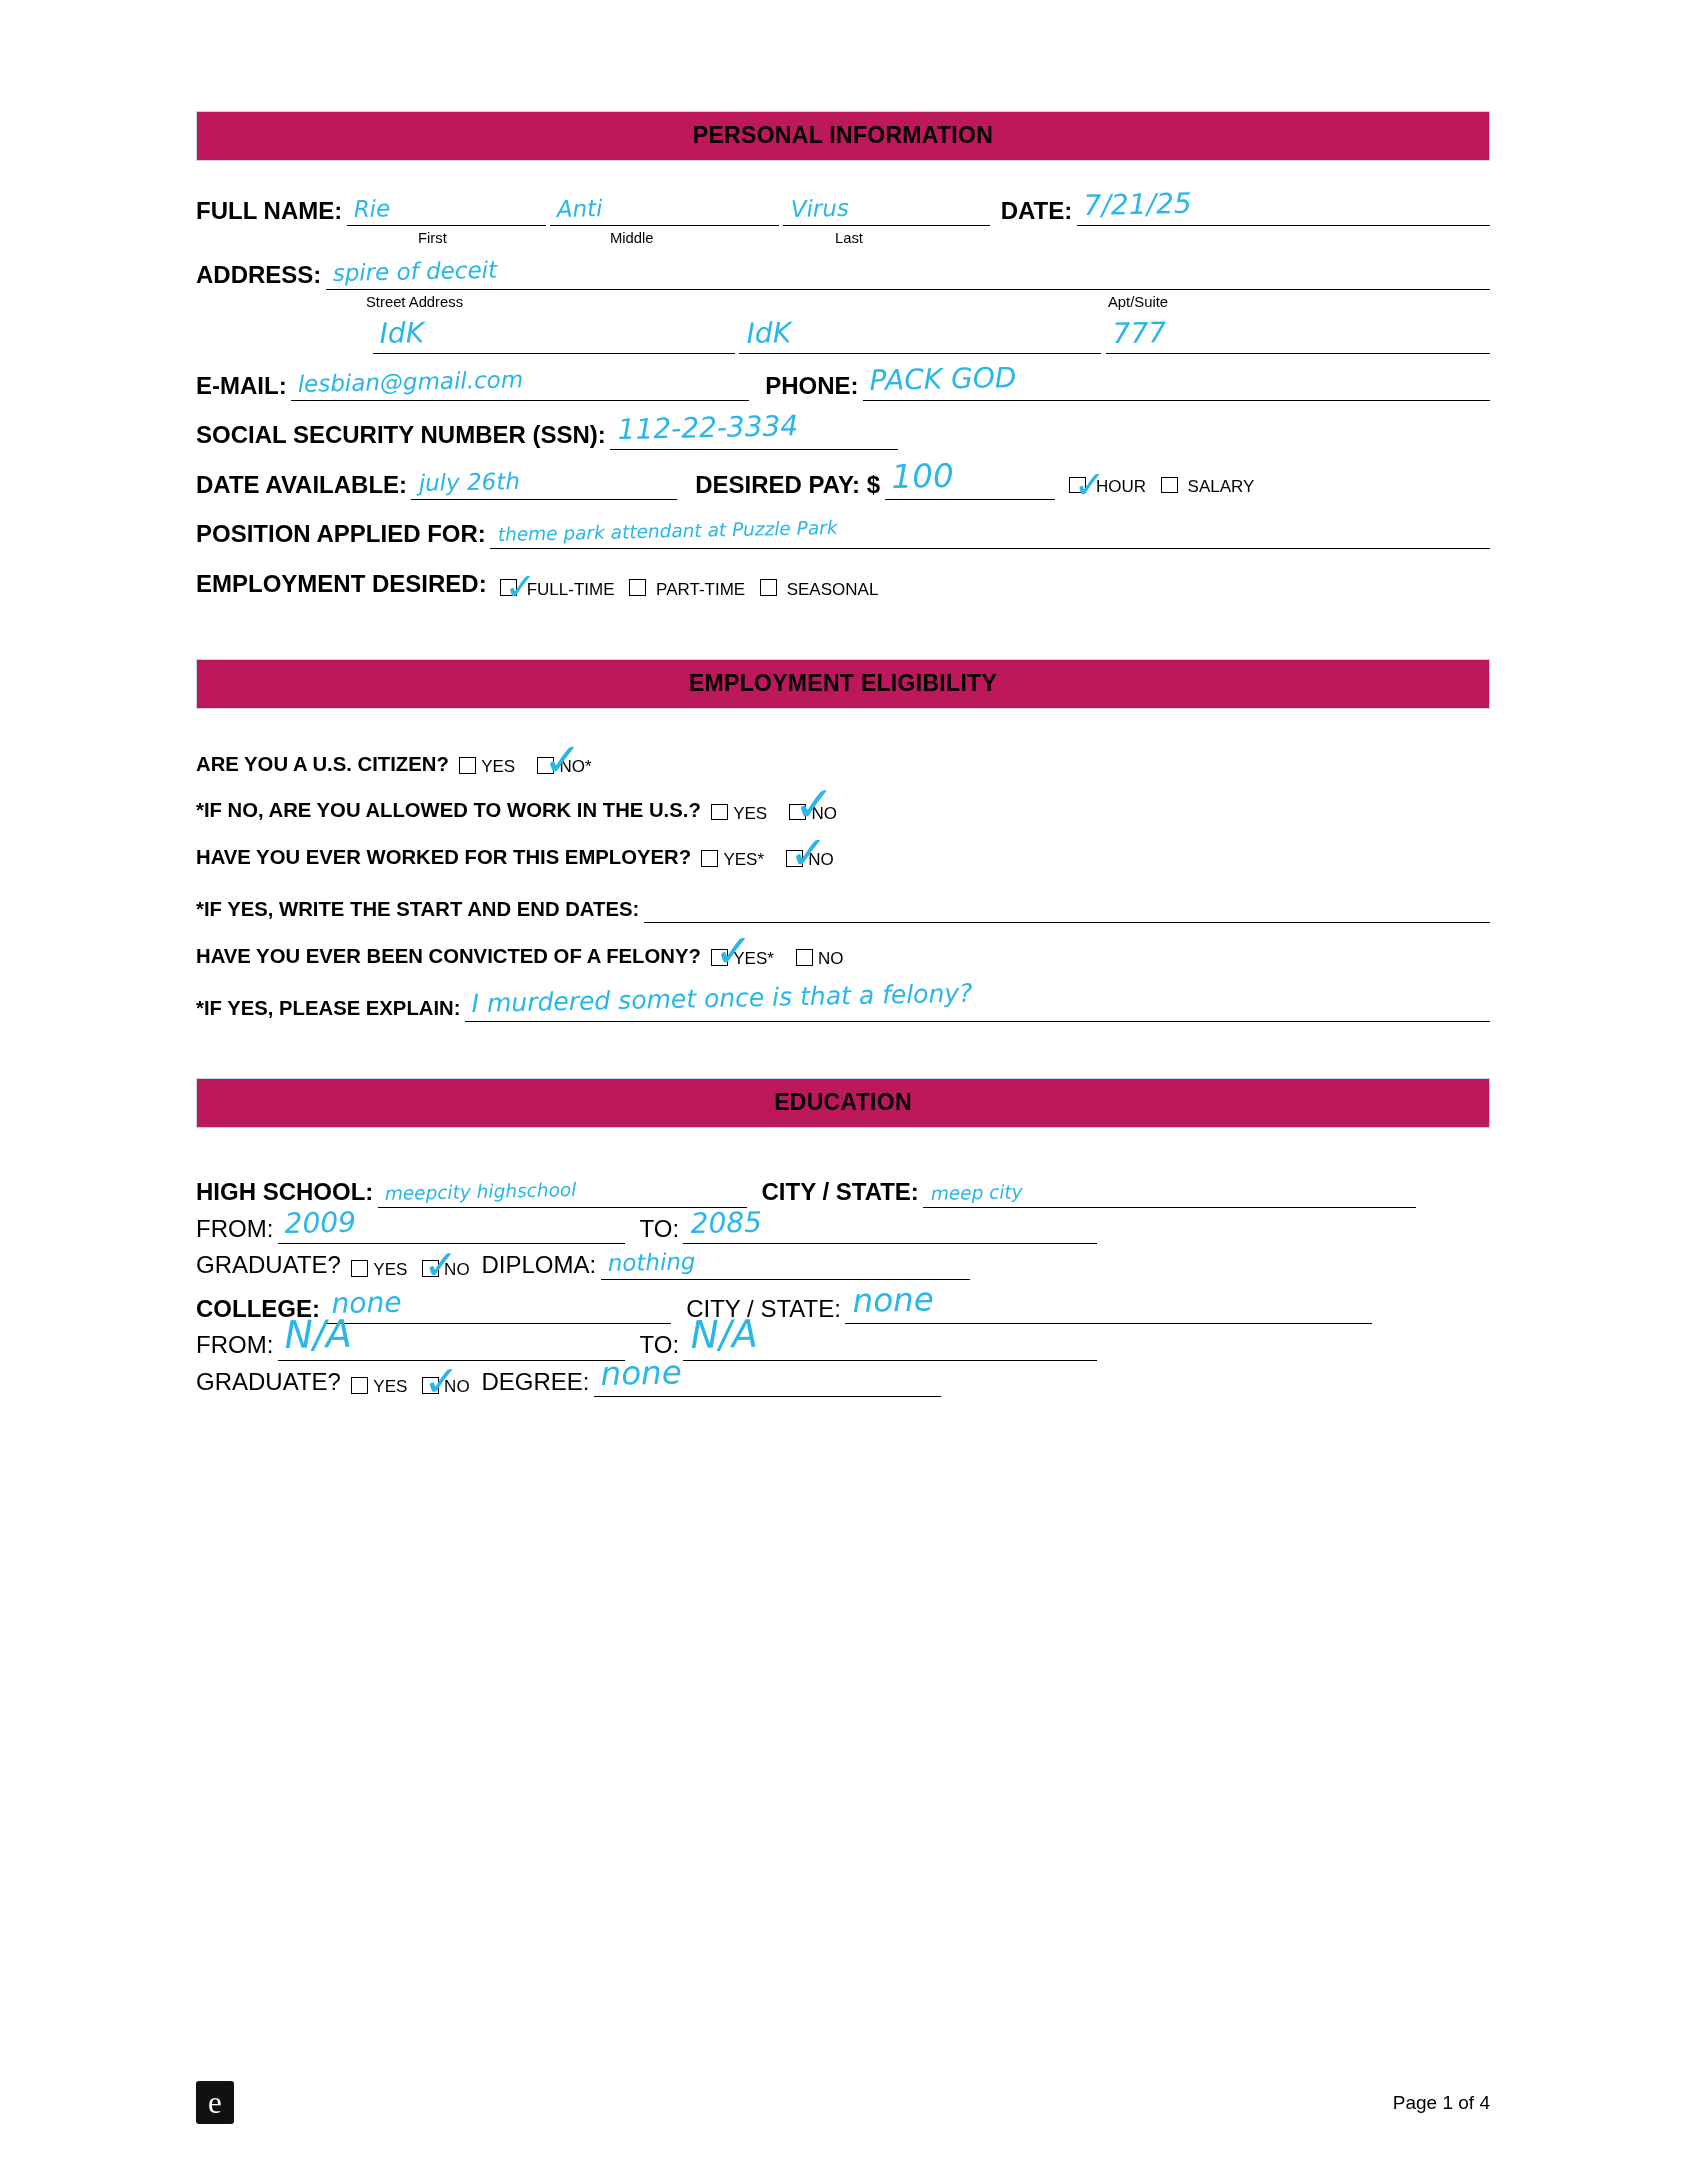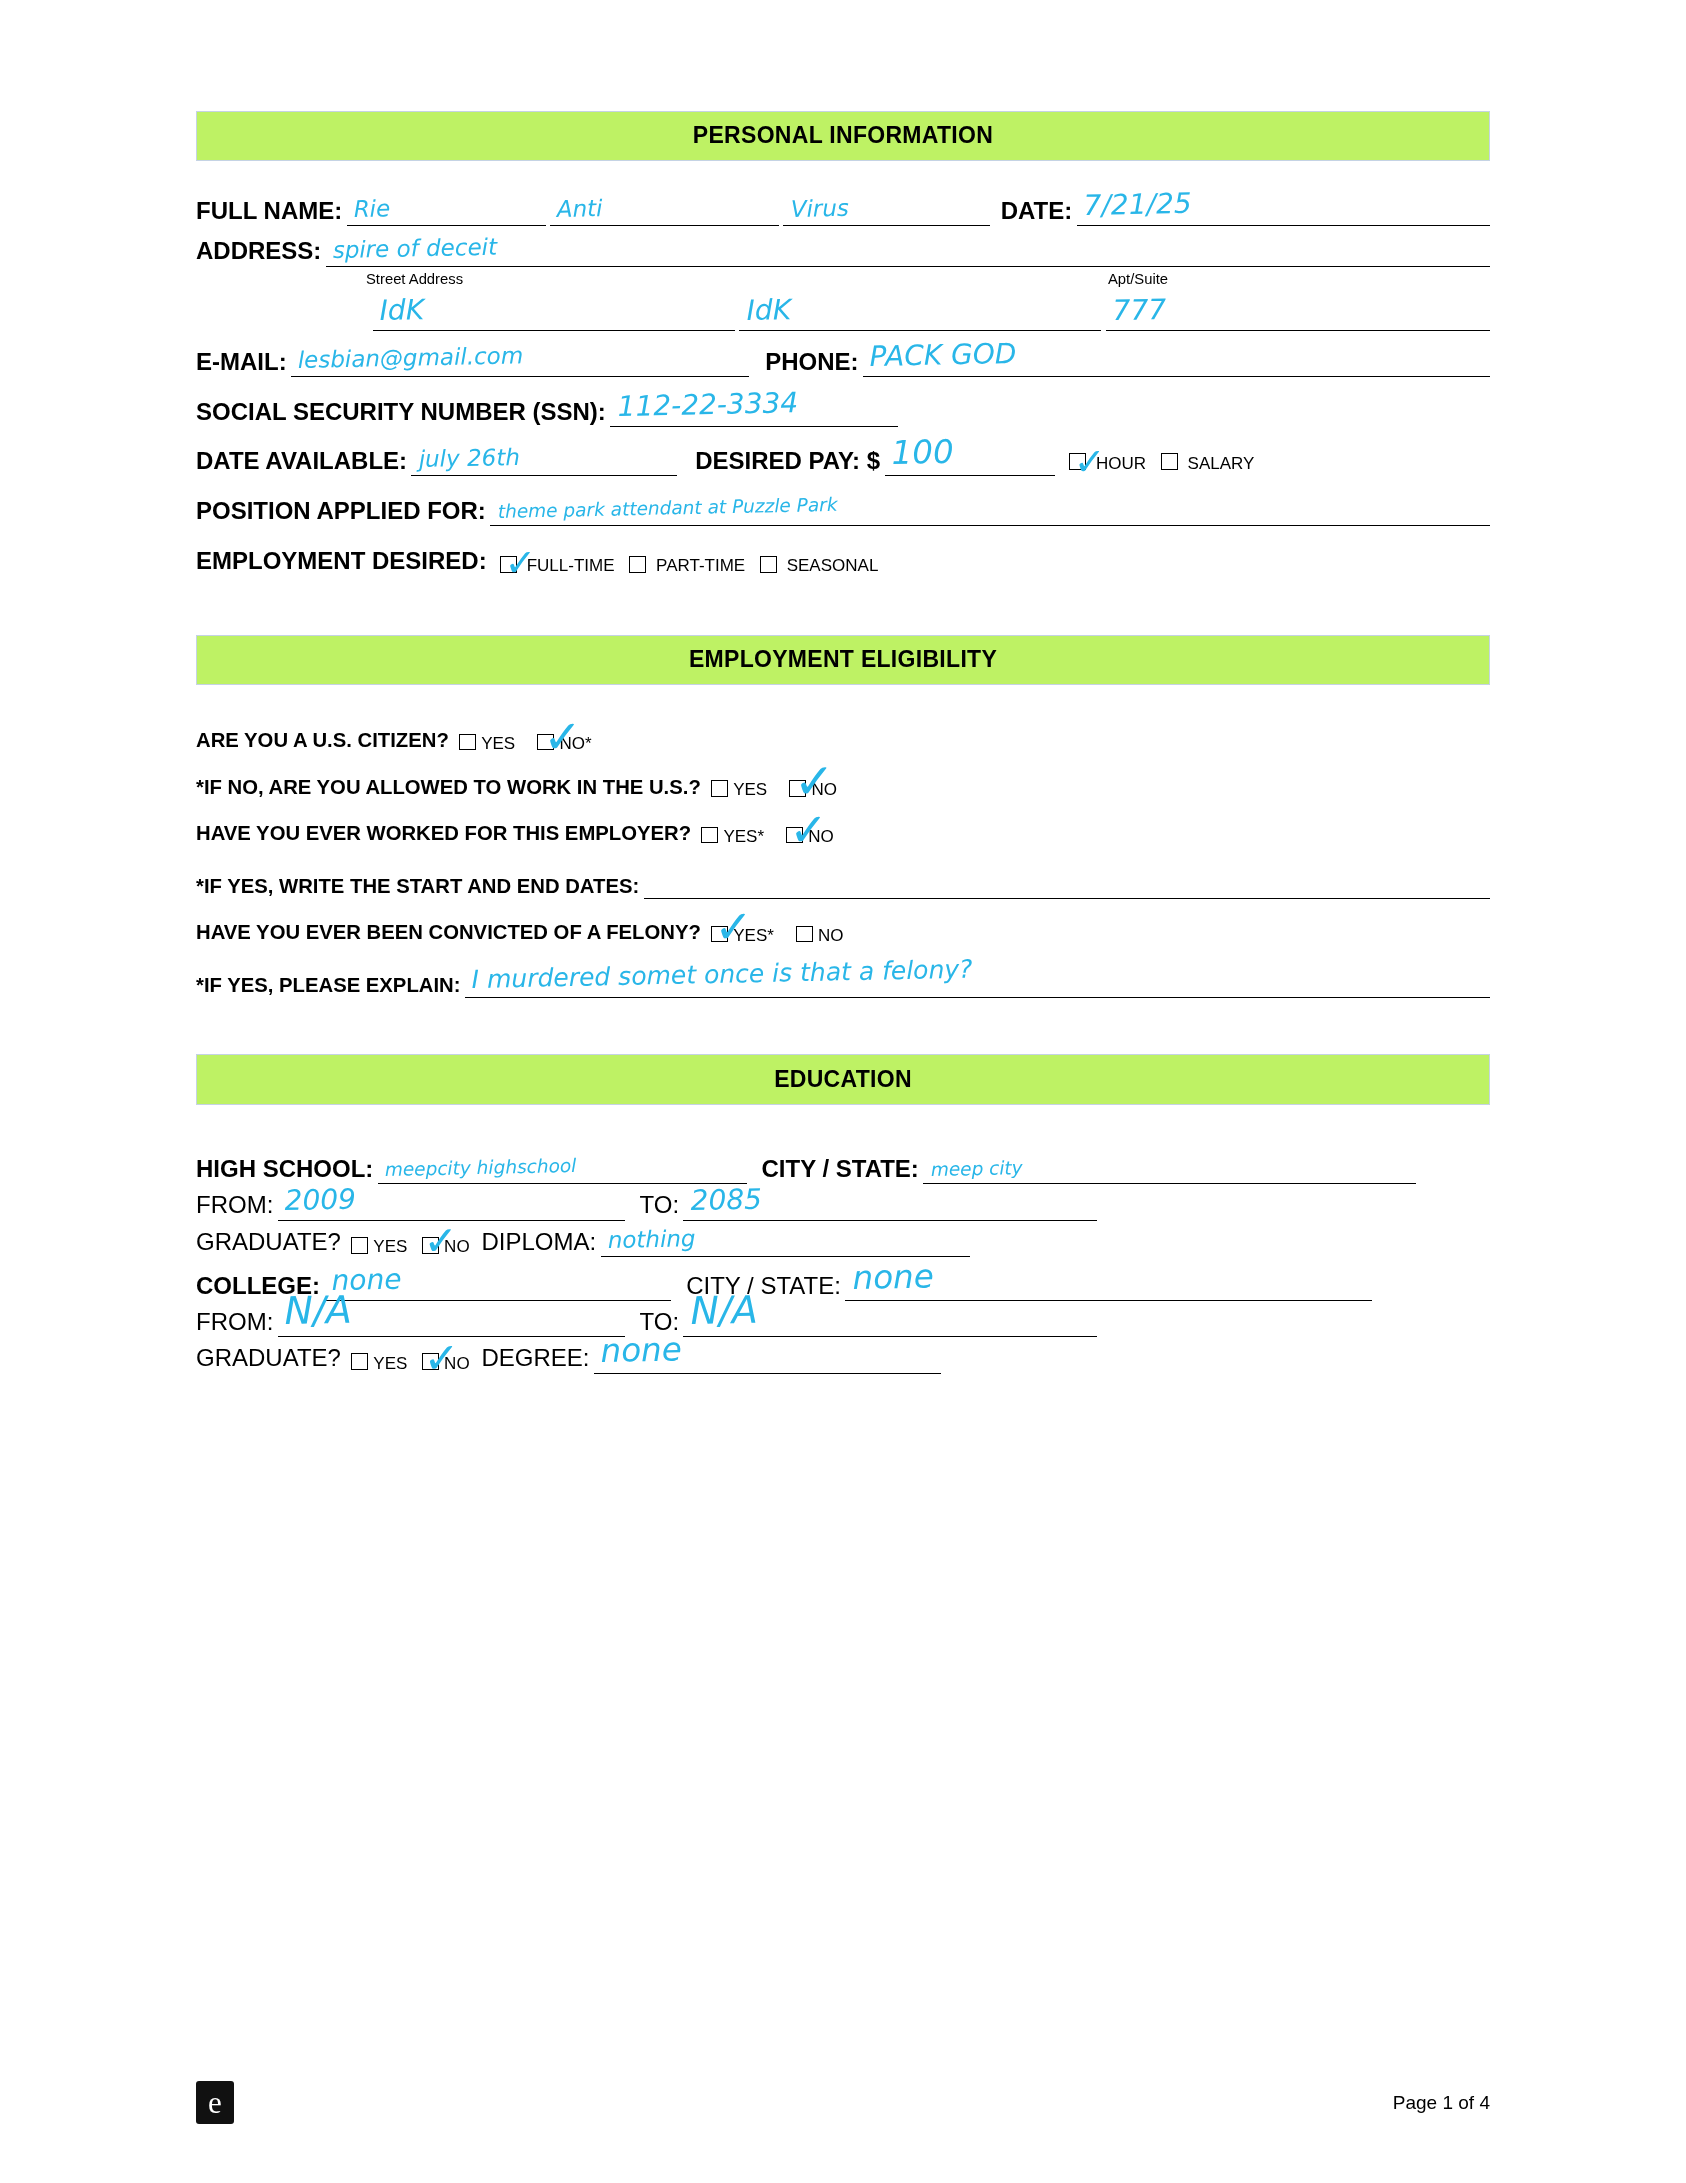--- a/index.html
+++ b/index.html
@@ -22,21 +22,21 @@
     position: relative;
   }
   .doc-title {
     text-align: center;
     font-size: 35px;
     font-weight: bold;
     letter-spacing: 0.4px;
     margin: 22px 0 37px 0;
   }
   .section-bar {
-    background: #bef264;
+    background: #be185d;
     border: 0.7px solid #c5d3e4;
     text-align: center;
     font-size: 23px;
     font-weight: bold;
     padding: 10.3px 0 11px 0;
     letter-spacing: 0.3px;
   }
   .block {
     margin-top: 34px;
   }
@@ -179,20 +179,25 @@
         <span class="hand">Anti</span>
       </span>
       <span class="fill fixed" style="width:207px">
         <span class="hand">Virus</span>
       </span>
       <span class="lbl" style="margin-left:10.3px">DATE:</span>
       <span class="fill">
         <span class="hand lg">7/21/25</span>
       </span>
     </div>
+    <div class="caption-line">
+      <span class="cap" style="left:222px">First</span>
+      <span class="cap" style="left:414px">Middle</span>
+      <span class="cap" style="left:639px">Last</span>
+    </div>
 
     <div class="row" style="margin-top:10.3px">
       <span class="lbl">ADDRESS:</span>
       <span class="fill">
         <span class="hand">spire of deceit</span>
       </span>
     </div>
     <div class="caption-line">
       <span class="cap" style="left:170px">Street Address</span>
       <span class="cap" style="left:912px">Apt/Suite</span>

